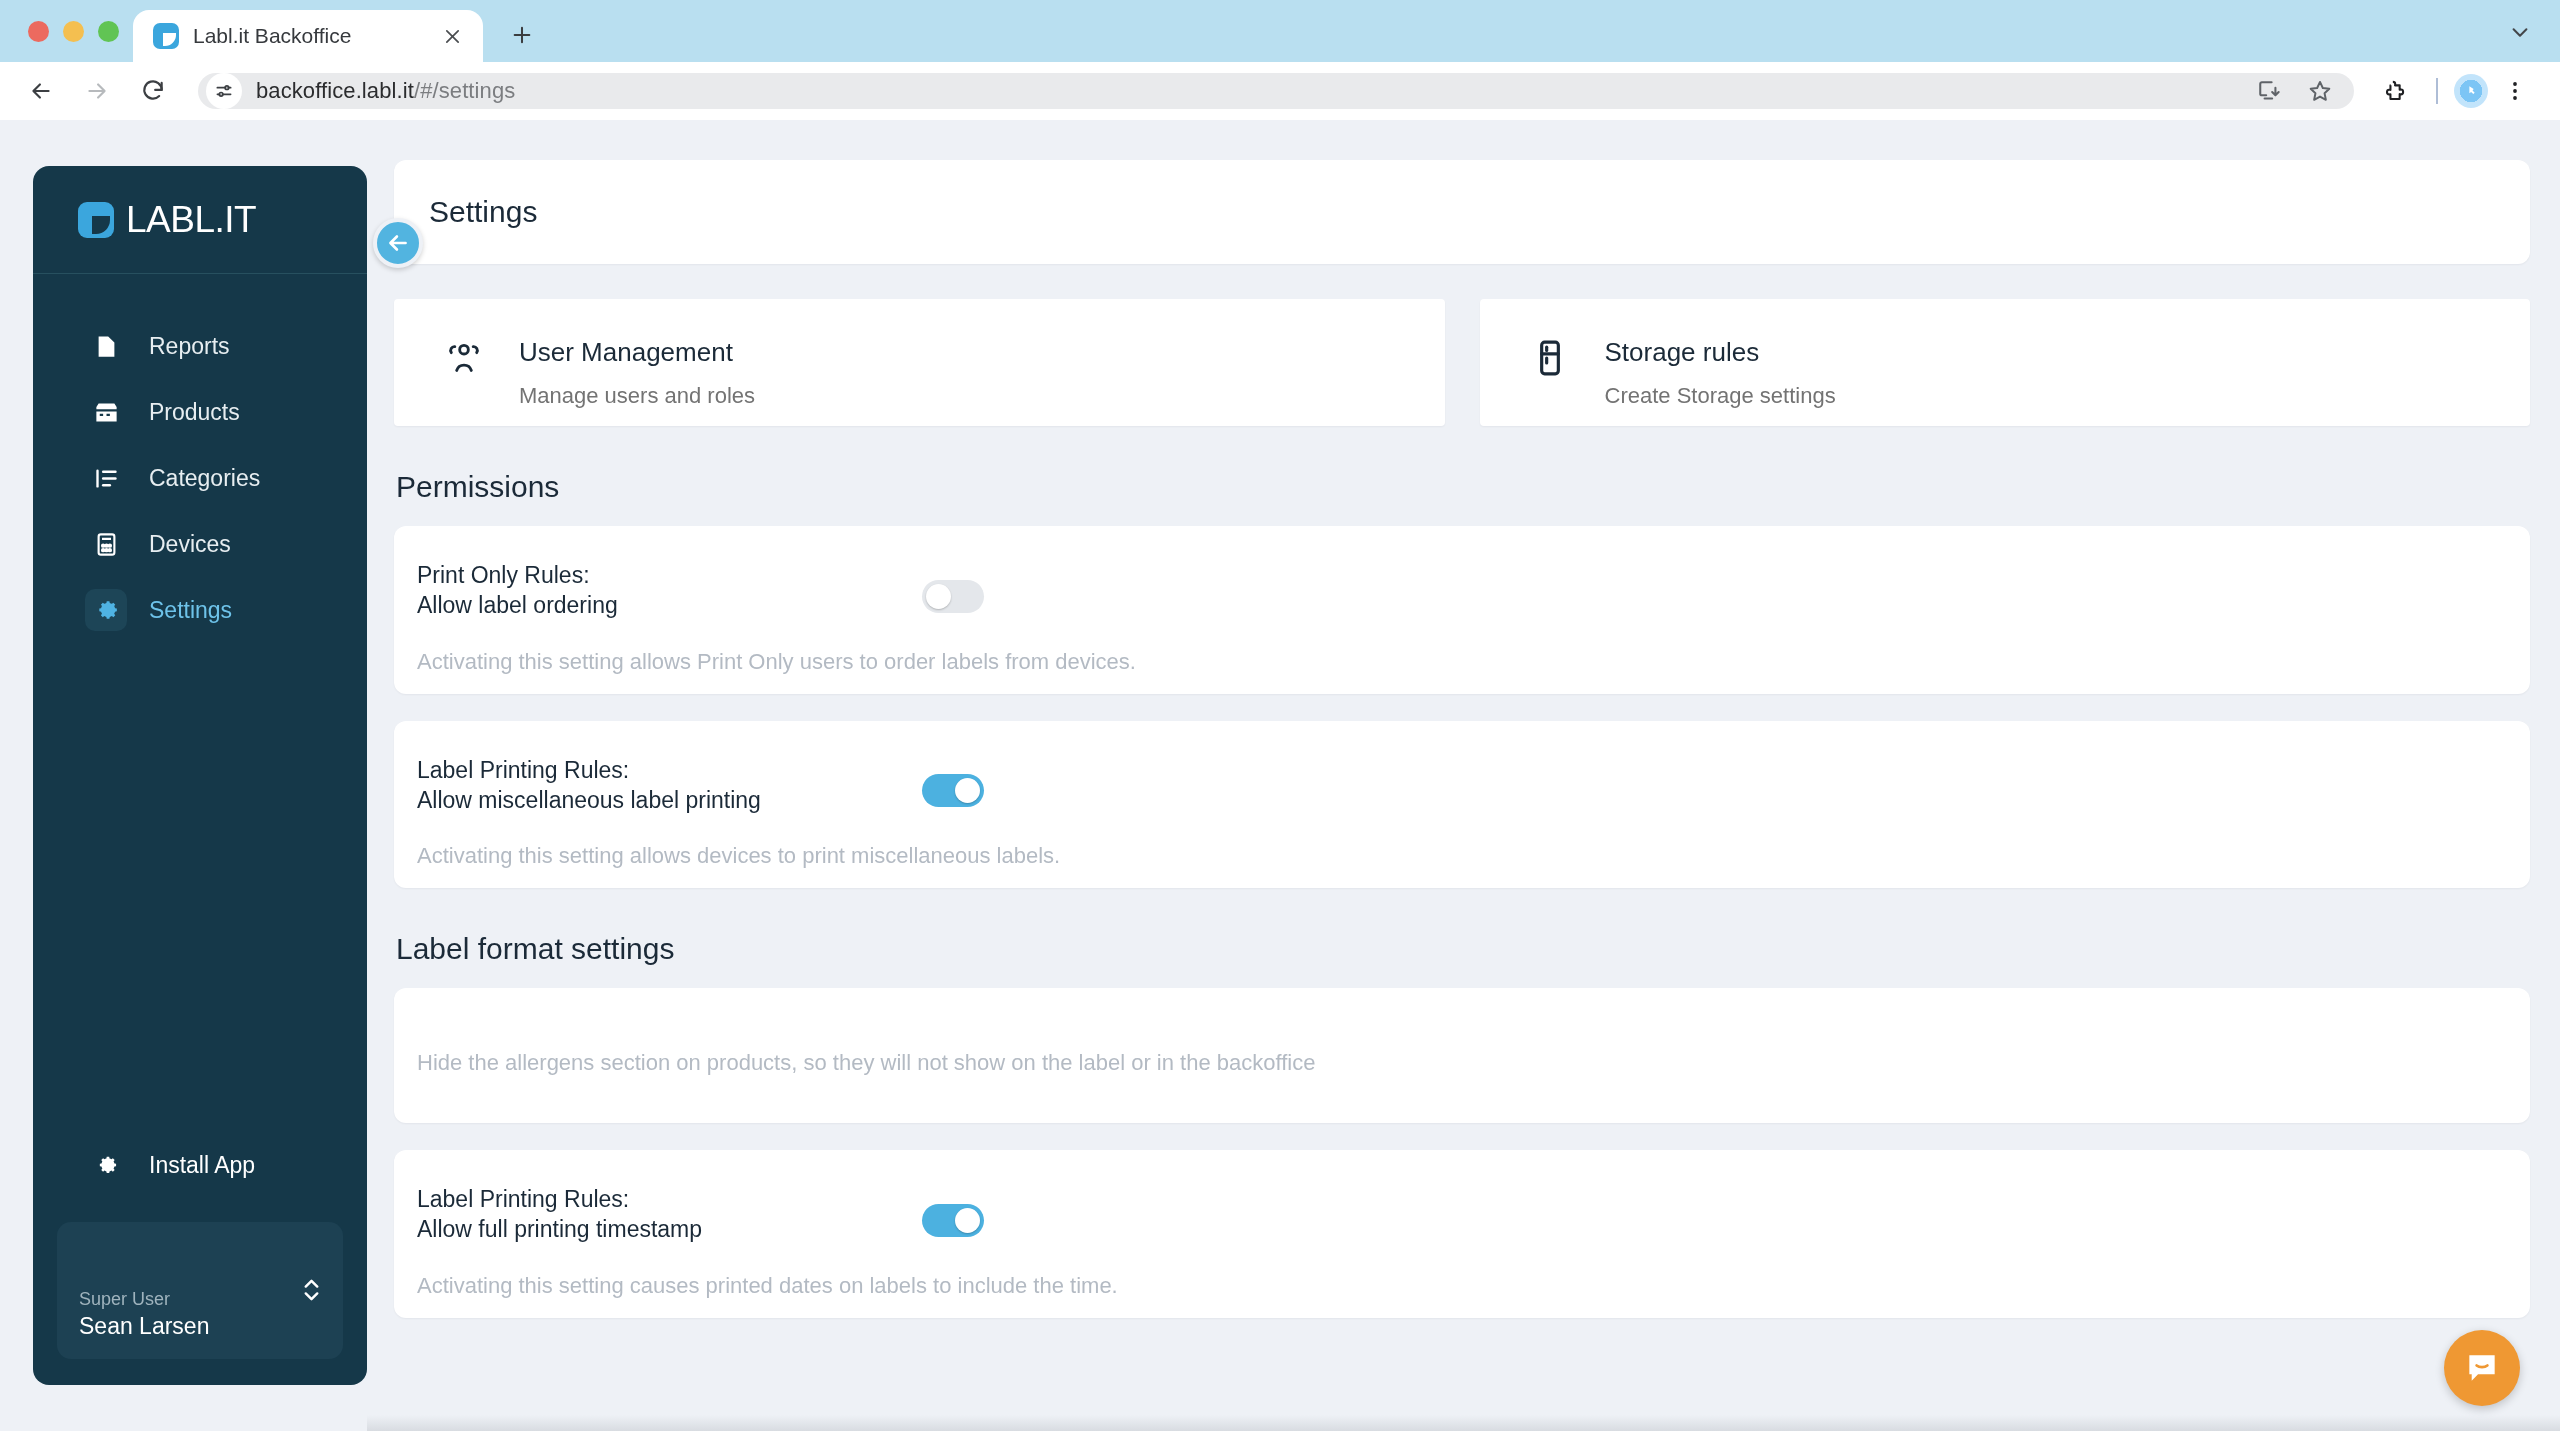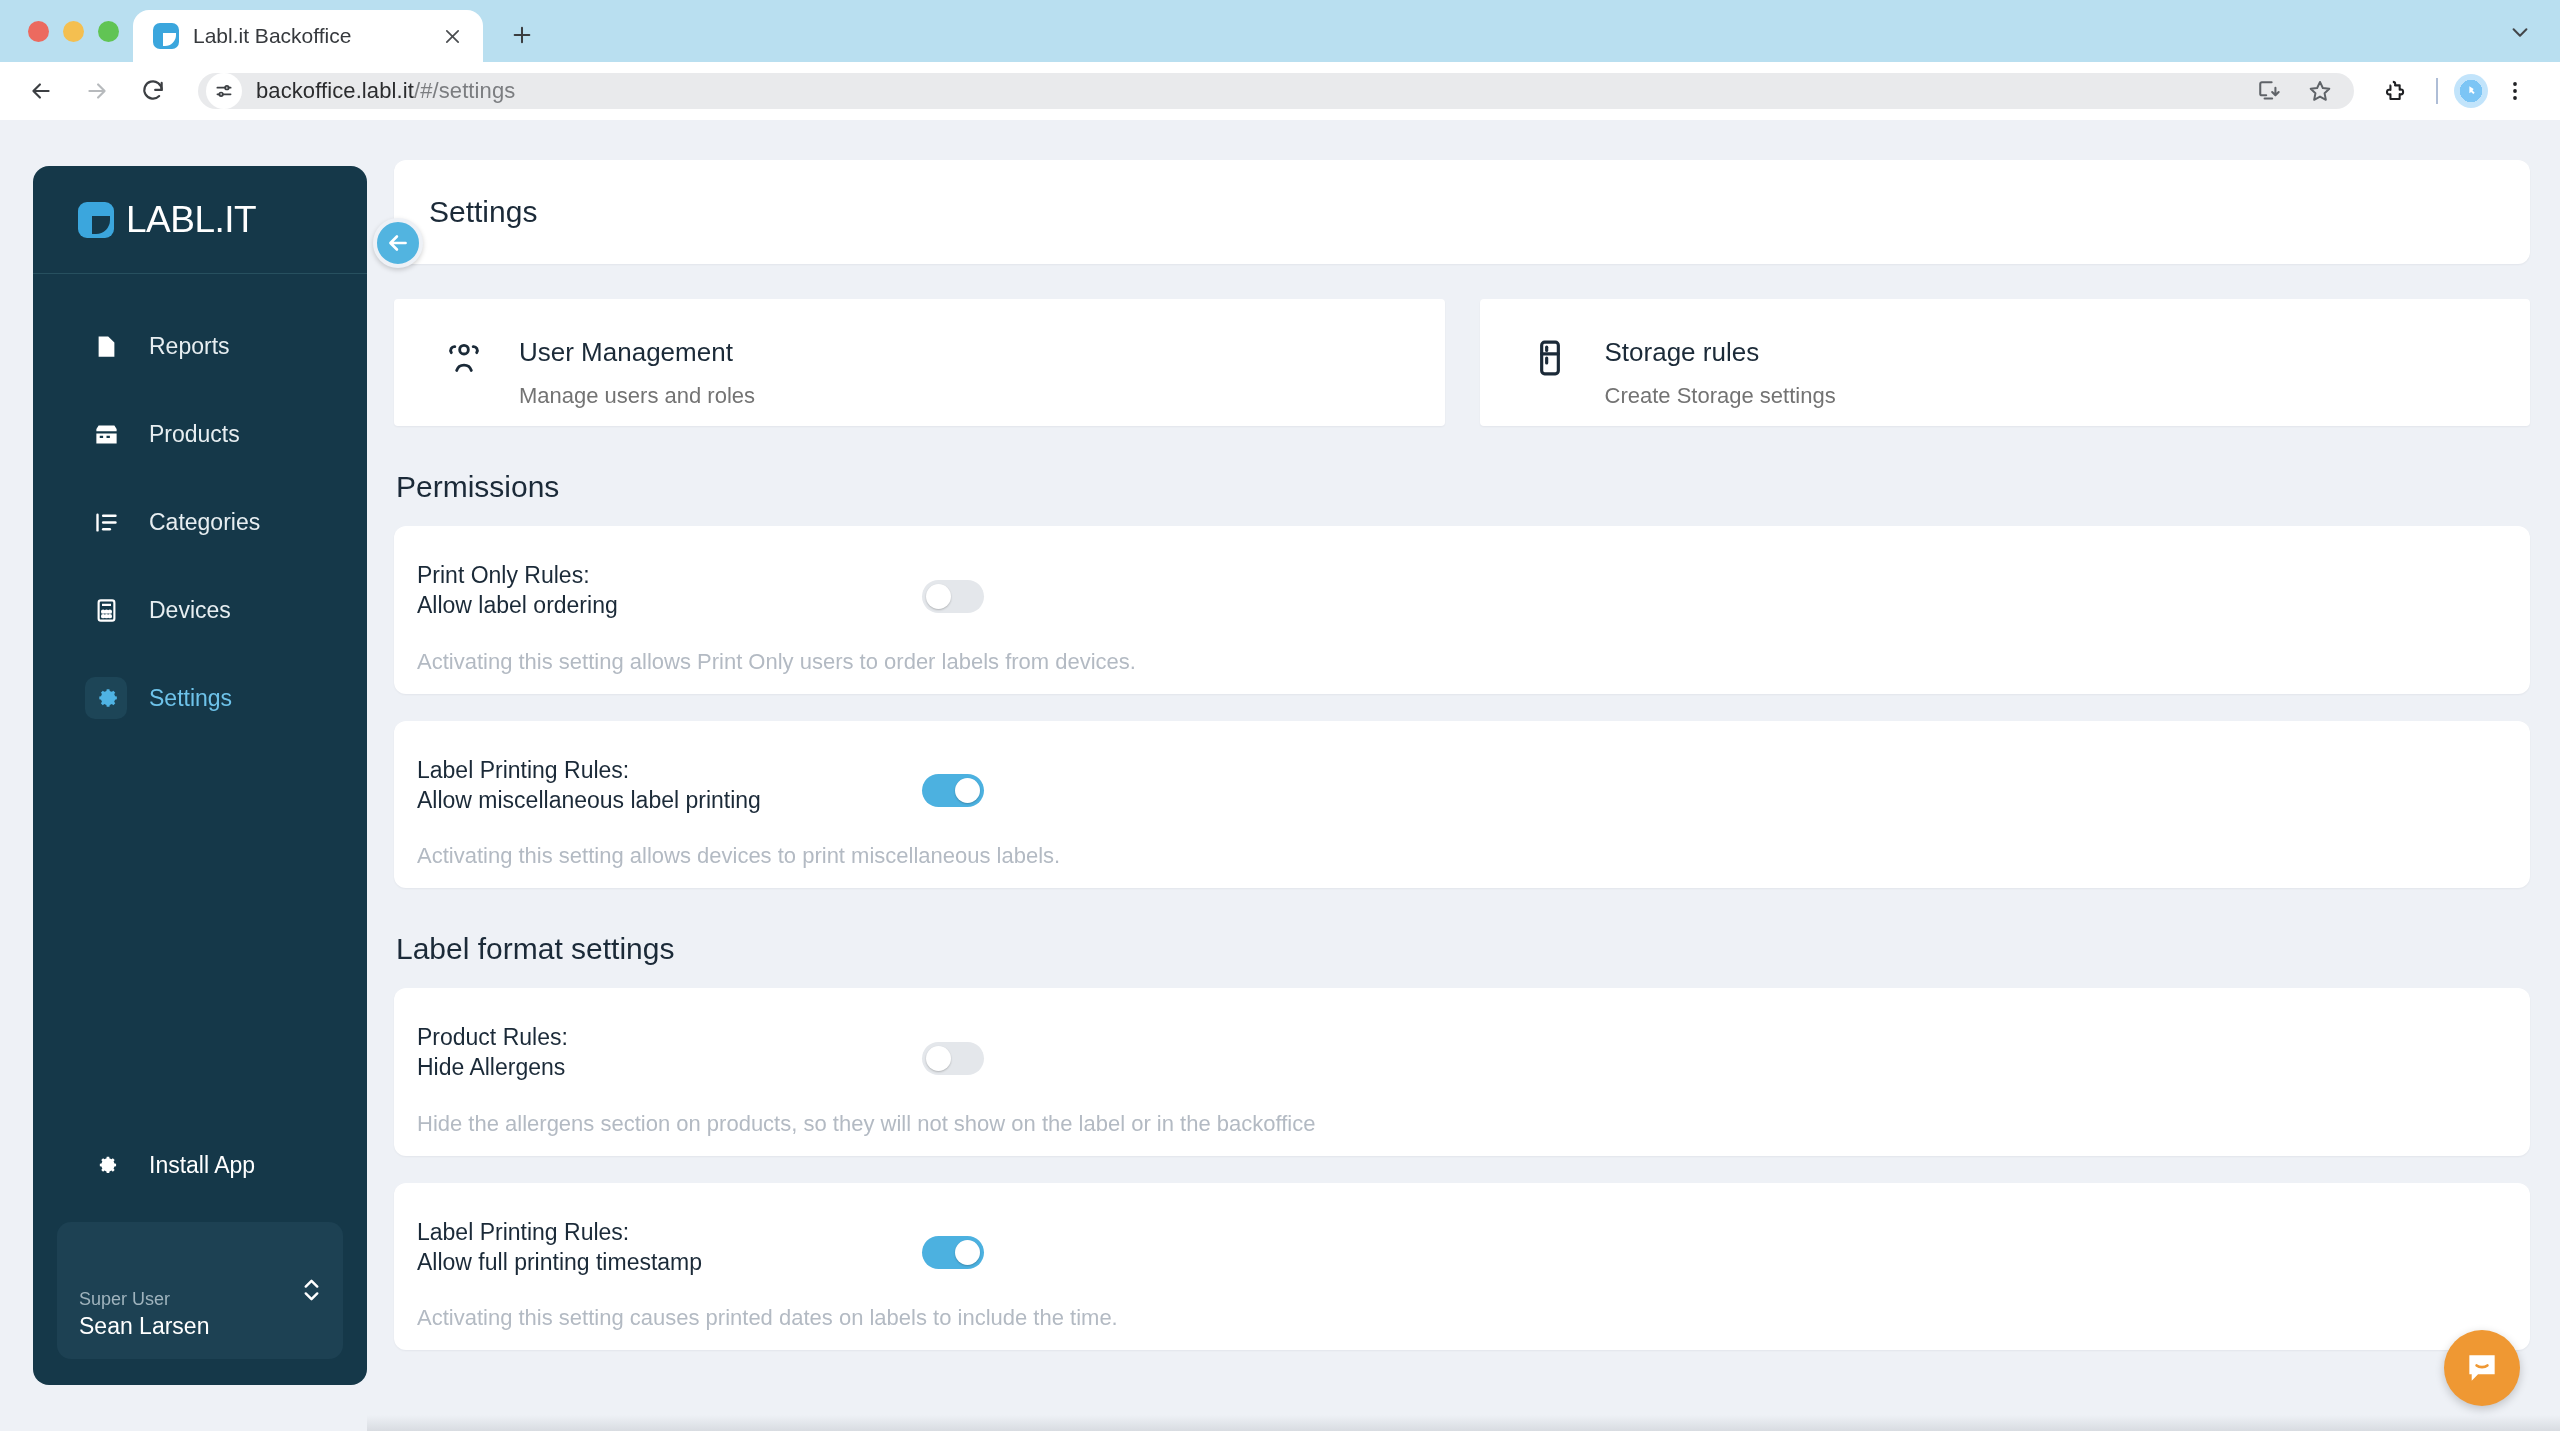--- a/index.html
+++ b/index.html
@@ -107,21 +107,21 @@
   .collapse-btn {
     position: absolute; left: 340px; top: 52px;
     width: 50px; height: 50px; border-radius: 50%;
     background: #52b4e0; border: 4px solid #eef1f6;
     display: flex; align-items: center; justify-content: center;
     box-shadow: 0 2px 5px rgba(0,0,0,.18);
     z-index: 5;
   }
   .collapse-btn svg { width: 26px; height: 26px; }
 
-  .nav { padding-top: 42px; display: flex; flex-direction: column; gap: 28px; }
+  .nav { padding-top: 42px; display: flex; flex-direction: column; gap: 6px; }
   .nav-item {
     display: flex; align-items: center; gap: 22px;
     padding: 9px 20px 9px 38px; margin: 0 14px; border-radius: 10px;
     color: #e7eef1; font-size: 23px;
   }
   .nav-item .ic {
     width: 42px; height: 42px; border-radius: 10px;
     display:flex; align-items:center; justify-content:center; flex:0 0 42px;
   }
   .nav-item .ic svg { width: 27px; height: 27px; }
@@ -471,29 +471,20 @@
           <div class="toggle on">
               <span class="knob"></span>
             </div>
         </div>
         <div class="setting-desc">Activating this setting allows devices to print miscellaneous labels.</div>
       </div>
 
       <h2 class="sec-head">Label format settings</h2>
 
       <div class="setting">
-        <div class="setting-top">
-          <div class="setting-labels">
-            <div class="s-rule">Product Rules:</div>
-            <div class="s-name">Hide Allergens</div>
-          </div>
-          <div class="toggle off">
-              <span class="knob"></span>
-            </div>
-        </div>
         <div class="setting-desc">Hide the allergens section on products, so they will not show on the label or in the backoffice</div>
       </div>
 
       <div class="setting">
         <div class="setting-top">
           <div class="setting-labels">
             <div class="s-rule">Label Printing Rules:</div>
             <div class="s-name">Allow full printing timestamp</div>
           </div>
           <div class="toggle on">

